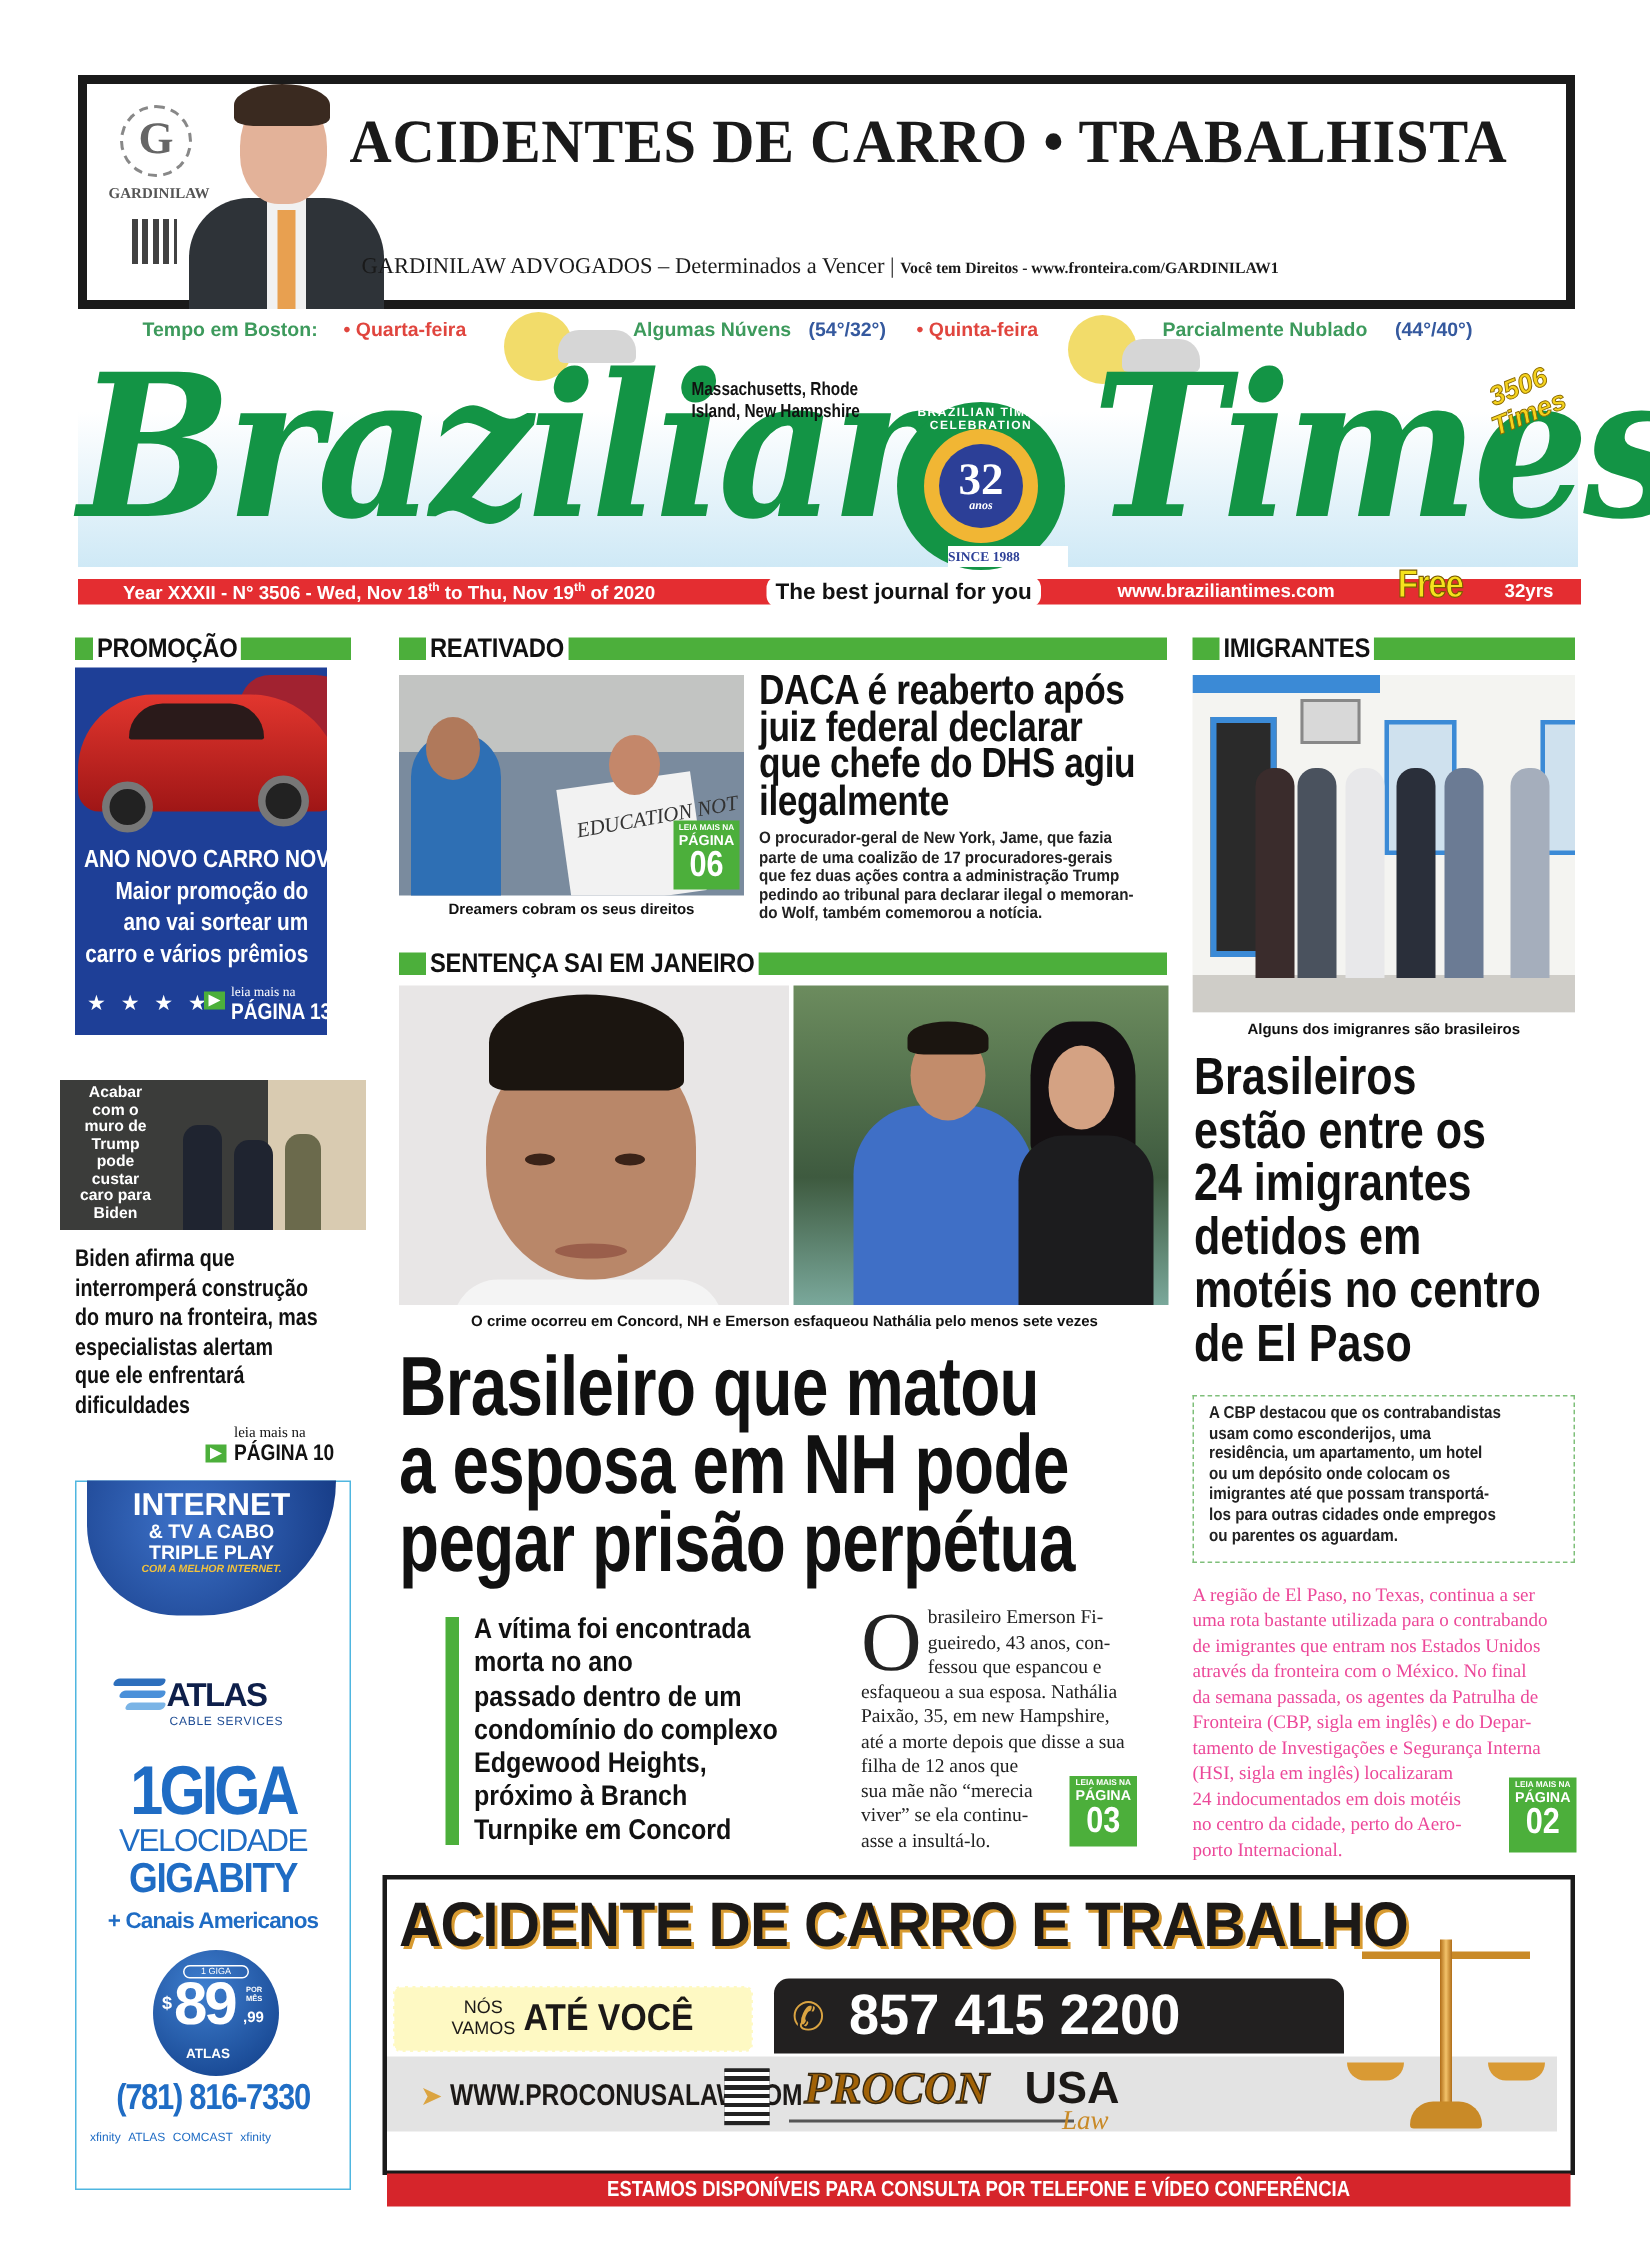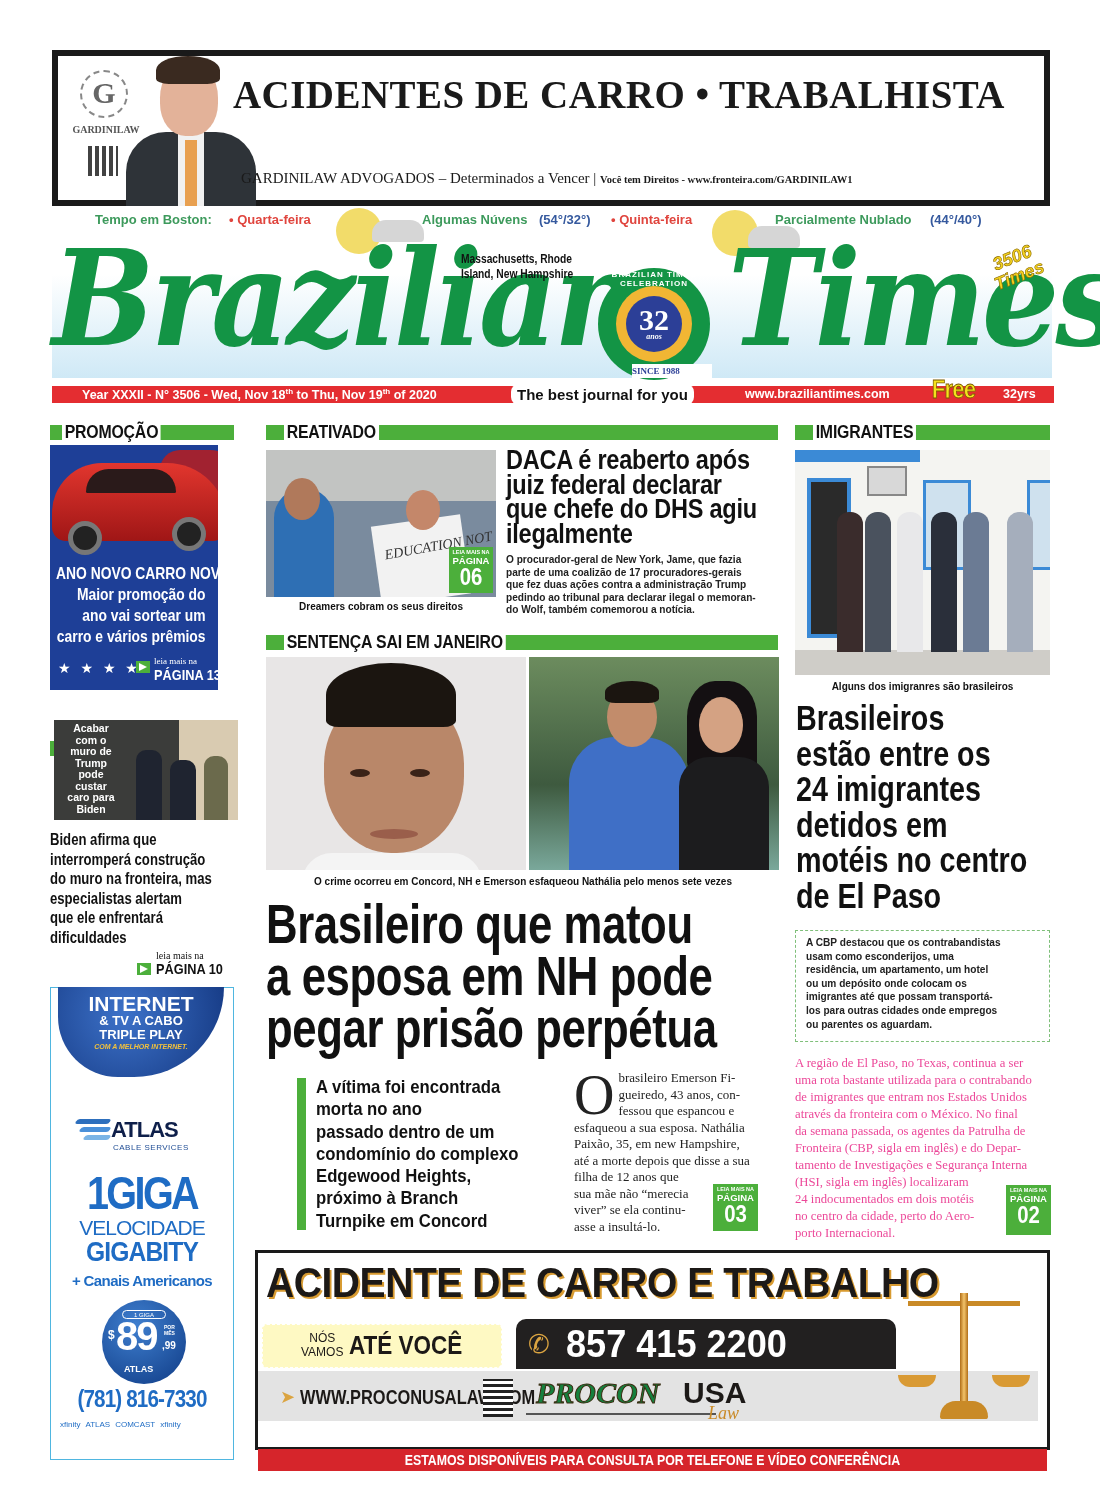--- a/index.html
+++ b/index.html
@@ -66,21 +66,21 @@
   #promo .car { left: 2px; top: 18px; width: 175px; height: 78px; background: linear-gradient(#e2362e, #9f1616); border-radius: 50px 60px 14px 14px; }
   #promo .glass { left: 36px; top: 24px; width: 90px; height: 24px; background: #2a1a1a; border-radius: 30px 30px 2px 2px; }
   #promo .wheel { width: 34px; height: 34px; border-radius: 50%; background: #222; border: 5px solid #777; }
   #promo .text { left: 6px; top: 118px; width: 178px; font-size: 16.5px; font-weight: bold; color: #fff; line-height: 21px; transform: scaleX(.84); transform-origin: left; white-space: nowrap; }
   #promo .stars { left: 8px; top: 215px; font-size: 14px; color: #fff; letter-spacing: 3px; }
   #promo .arrow { left: 86px; top: 216px; width: 14px; height: 12px; background: #4caf3b; }
   #promo .arrow::after { content: ""; position: absolute; left: 3px; top: 2px; border-left: 8px solid #fff; border-top: 4px solid transparent; border-bottom: 4px solid transparent; }
   #promo .leia { left: 104px; top: 211px; font-family: "Liberation Serif", serif; font-size: 9px; color: #fff; }
   #promo .pag { left: 104px; top: 221px; font-size: 15px; font-weight: bold; color: #fff; transform: scaleX(.85); transform-origin: left; white-space: nowrap; }
 
-  #mudancas-photo { left: 54px; top: 720px; width: 184px; height: 100px; background: linear-gradient(90deg, #3b3c3a 0 68%, #d9cbb1 68%); overflow: hidden; }
+  #mudancas-photo { left: 40px; top: 720px; width: 204px; height: 100px; background: linear-gradient(90deg, #3b3c3a 0 68%, #d9cbb1 68%); overflow: hidden; }
   #mudancas-photo .cap { left: 2px; top: 3px; width: 70px; text-align: center; font-size: 10.5px; font-weight: bold; color: #fff; line-height: 11.5px; }
   #mudancas-photo .fig { background: #1f2430; border-radius: 10px 10px 0 0; }
   #mudancas-headline { left: 50px; top: 830px; width: 188px; font-size: 16px; font-weight: bold; color: #111; line-height: 19.5px; transform: scaleX(.82); transform-origin: left; white-space: nowrap; }
   #mudancas-more { left: 137px; top: 950px; }
   #mudancas-more .arrow { position: absolute; left: 0; top: 13px; width: 14px; height: 12px; background: #4caf3b; }
   #mudancas-more .arrow::after { content: ""; position: absolute; left: 3px; top: 2px; border-left: 8px solid #fff; border-top: 4px solid transparent; border-bottom: 4px solid transparent; }
   #mudancas-more .leia { position: absolute; left: 19px; top: 0; font-family: "Liberation Serif", serif; font-size: 10px; color: #111; white-space: nowrap; }
   #mudancas-more .pag { position: absolute; left: 19px; top: 10px; font-size: 15px; font-weight: bold; color: #111; white-space: nowrap; transform: scaleX(.85); transform-origin: left; }
   #atlas-frame { left: 50px; top: 987px; width: 184px; height: 473px; border: 1px solid #4fb6e0; background: #fff; }
   #atlas-blob { left: 58px; top: 987px; width: 166px; height: 90px; background: radial-gradient(circle at 40% 30%, #3d72c9, #12357e); border-radius: 0 0 90px 60px; }
@@ -166,21 +166,21 @@
   #bottom-ad .vamos { left: 4px; top: 71px; width: 240px; height: 44px; background: #fef9c3; border: 1px dashed #fff; border-radius: 5px; }
   #bottom-ad .vamos .small { position: absolute; left: 38px; top: 6px; font-size: 12px; color: #1c1917; line-height: 14px; text-align: center; }
   #bottom-ad .vamos .big { position: absolute; left: 86px; top: 6px; font-size: 25px; font-weight: bold; color: #1c1917; transform: scaleX(.9); transform-origin: left; white-space: nowrap; }
   #bottom-ad .phonebar { left: 258px; top: 66px; width: 380px; height: 50px; background: #222020; border-radius: 10px 10px 0 0; }
   #bottom-ad .phonebar .ic { position: absolute; left: 12px; top: 10px; font-size: 26px; color: #dba441; }
   #bottom-ad .phonebar .num { position: absolute; left: 50px; top: 4px; font-size: 38px; font-weight: bold; color: #fff; transform: scaleX(.95); transform-origin: left; white-space: nowrap; }
   #bottom-ad .web { left: 0; top: 118px; width: 780px; height: 50px; background: #e3e3e3; }
   #bottom-ad .web .arrow { position: absolute; left: 22px; top: 15px; font-size: 18px; color: #dba441; }
   #bottom-ad .web .url { position: absolute; left: 42px; top: 15px; font-size: 20px; font-weight: bold; color: #1c1917; transform: scaleX(.82); transform-origin: left; white-space: nowrap; }
   #bottom-ad .web .qr { position: absolute; left: 225px; top: 8px; width: 30px; height: 38px; background: repeating-linear-gradient(0deg, #222 0 3px, #fff 3px 6px), #222; }
-  #bottom-ad .web .procon { position: absolute; left: 278px; top: 5px; font-family: "Liberation Serif", serif; font-style: italic; font-size: 30px; font-weight: bold; color: #15803d; -webkit-text-stroke: 1px #3a2a10; white-space: nowrap; }
+  #bottom-ad .web .procon { position: absolute; left: 278px; top: 5px; font-family: "Liberation Serif", serif; font-style: italic; font-size: 30px; font-weight: bold; color: #a16207; -webkit-text-stroke: 1px #3a2a10; white-space: nowrap; }
   #bottom-ad .web .usa { position: absolute; left: 425px; top: 5px; font-size: 30px; font-weight: bold; color: #1c1917; white-space: nowrap; }
   #bottom-ad .web .law { position: absolute; left: 450px; top: 32px; font-family: "Liberation Serif", serif; font-style: italic; font-size: 18px; color: #c98a27; }
   #bottom-ad .web .rule { position: absolute; left: 268px; top: 42px; width: 190px; height: 2px; background: #555; }
   #bottom-ad .scale { left: 640px; top: 40px; width: 130px; height: 130px; }
   #bottom-ad .scale .pole { position: absolute; left: 62px; top: 0; width: 8px; height: 120px; background: linear-gradient(90deg, #b06d17, #f3c36a, #b06d17); }
   #bottom-ad .scale .beam { position: absolute; left: 10px; top: 8px; width: 112px; height: 5px; background: #c98a27; }
   #bottom-ad .scale .pan { position: absolute; top: 82px; width: 38px; height: 12px; background: #d99a34; border-radius: 0 0 20px 20px; }
   #bottom-ad .scale .base { position: absolute; left: 42px; top: 108px; width: 48px; height: 18px; background: #c98a27; border-radius: 24px 24px 4px 4px; }
   #bottom-ad .foot { left: 0; top: 172px; width: 789px; height: 22px; background: #d6252b; color: #fff; text-align: center; font-size: 14.5px; font-weight: bold; line-height: 22px; white-space: nowrap; margin-top: 24px; }
   #bottom-ad .foot span { display: inline-block; transform: scaleX(.85); }

